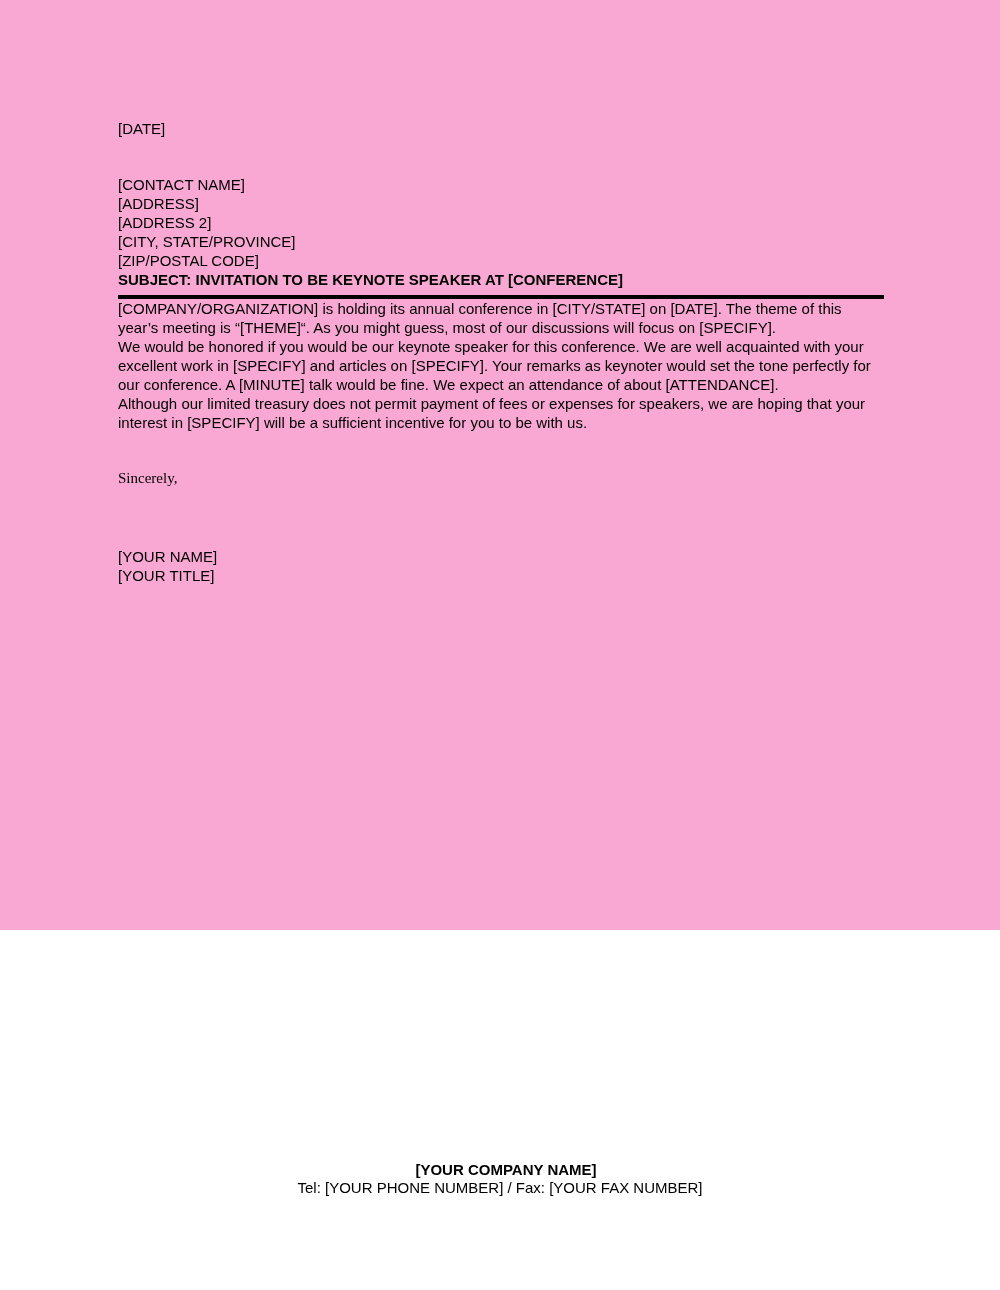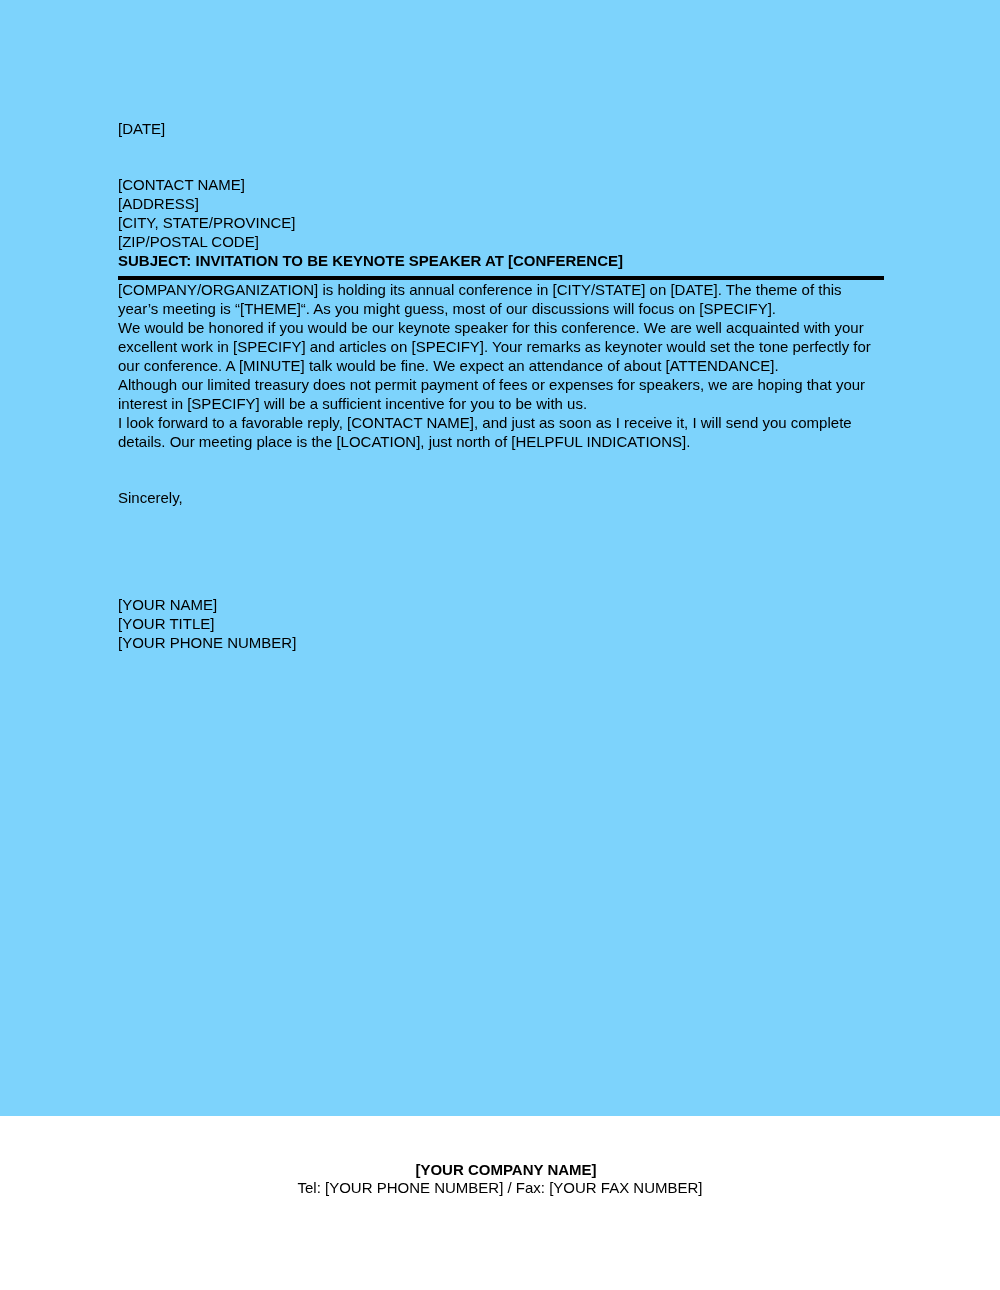--- a/index.html
+++ b/index.html
@@ -10,41 +10,41 @@
     font-family: "Liberation Sans", sans-serif;
     font-size: 15px;
     line-height: 19px;
     color: #000000;
     position: relative;
     overflow: hidden;
   }
   .page {
     position: relative;
     width: 1000px;
-    height: 1116px;
-    background: #7dd3fc;
+    height: 930px;
+    background: #f9a8d4;
   }
   .content {
     padding: 119px 116px 0 118px;
   }
   .date-line { }
   .recipient-block { margin-top: 37px; }
   .subject-line {
     font-weight: bold;
   }
   .subject-rule {
     margin-top: 6px;
     height: 4px;
     background: #000000;
     border: none;
   }
   .salutation { margin-top: 29px; }
   .para { }
-  .closing { margin-top: 37px; }
-  .signature-block { margin-top: 88px; }
+  .closing { margin-top: 37px; font-family: Liberation Serif, serif; }
+  .signature-block { margin-top: 59px; }
   .footer {
     position: absolute;
     top: 1161px;
     left: 0;
     width: 1000px;
     text-align: center;
     line-height: 18px;
   }
   .footer-company { font-weight: bold; margin-left: 12px; }
   .footer-link {
@@ -57,39 +57,38 @@
 <body>
 
 <div class="page">
   <div class="content">
 
     <div class="date-line">[DATE]</div>
 
     <div class="recipient-block">
       <div>[CONTACT NAME]</div>
       <div>[ADDRESS]</div>
+      <div>[ADDRESS 2]</div>
       <div>[CITY, STATE/PROVINCE]</div>
       <div>[ZIP/POSTAL CODE]</div>
     </div>
 
     <div class="subject-line">SUBJECT: INVITATION TO BE KEYNOTE SPEAKER AT [CONFERENCE]</div>
     <div class="subject-rule"></div>
 
 
     <p class="para">[COMPANY/ORGANIZATION] is holding its annual conference in [CITY/STATE] on [DATE]. The theme of this year’s meeting is “[THEME]“. As you might guess, most of our discussions will focus on [SPECIFY].</p>
     <p class="para">We would be honored if you would be our keynote speaker for this conference. We are well acquainted with your excellent work in [SPECIFY] and articles on [SPECIFY]. Your remarks as keynoter would set the tone perfectly for our conference. A [MINUTE] talk would be fine. We expect an attendance of about [ATTENDANCE].</p>
     <p class="para">Although our limited treasury does not permit payment of fees or expenses for speakers, we are hoping that your interest in [SPECIFY] will be a sufficient incentive for you to be with us.</p>
-    <p class="para">I look forward to a favorable reply, [CONTACT NAME], and just as soon as I receive it, I will send you complete details. Our meeting place is the [LOCATION], just north of [HELPFUL INDICATIONS].</p>
 
     <div class="closing">Sincerely,</div>
 
     <div class="signature-block">
       <div>[YOUR NAME]</div>
       <div>[YOUR TITLE]</div>
-      <div>[YOUR PHONE NUMBER]</div>
     </div>
 
   </div>
 
   <div class="footer">
     <div class="footer-company">[YOUR COMPANY NAME]</div>
     <div>Tel: [YOUR PHONE NUMBER] / Fax: [YOUR FAX NUMBER]</div>
   </div>
 </div>
 

